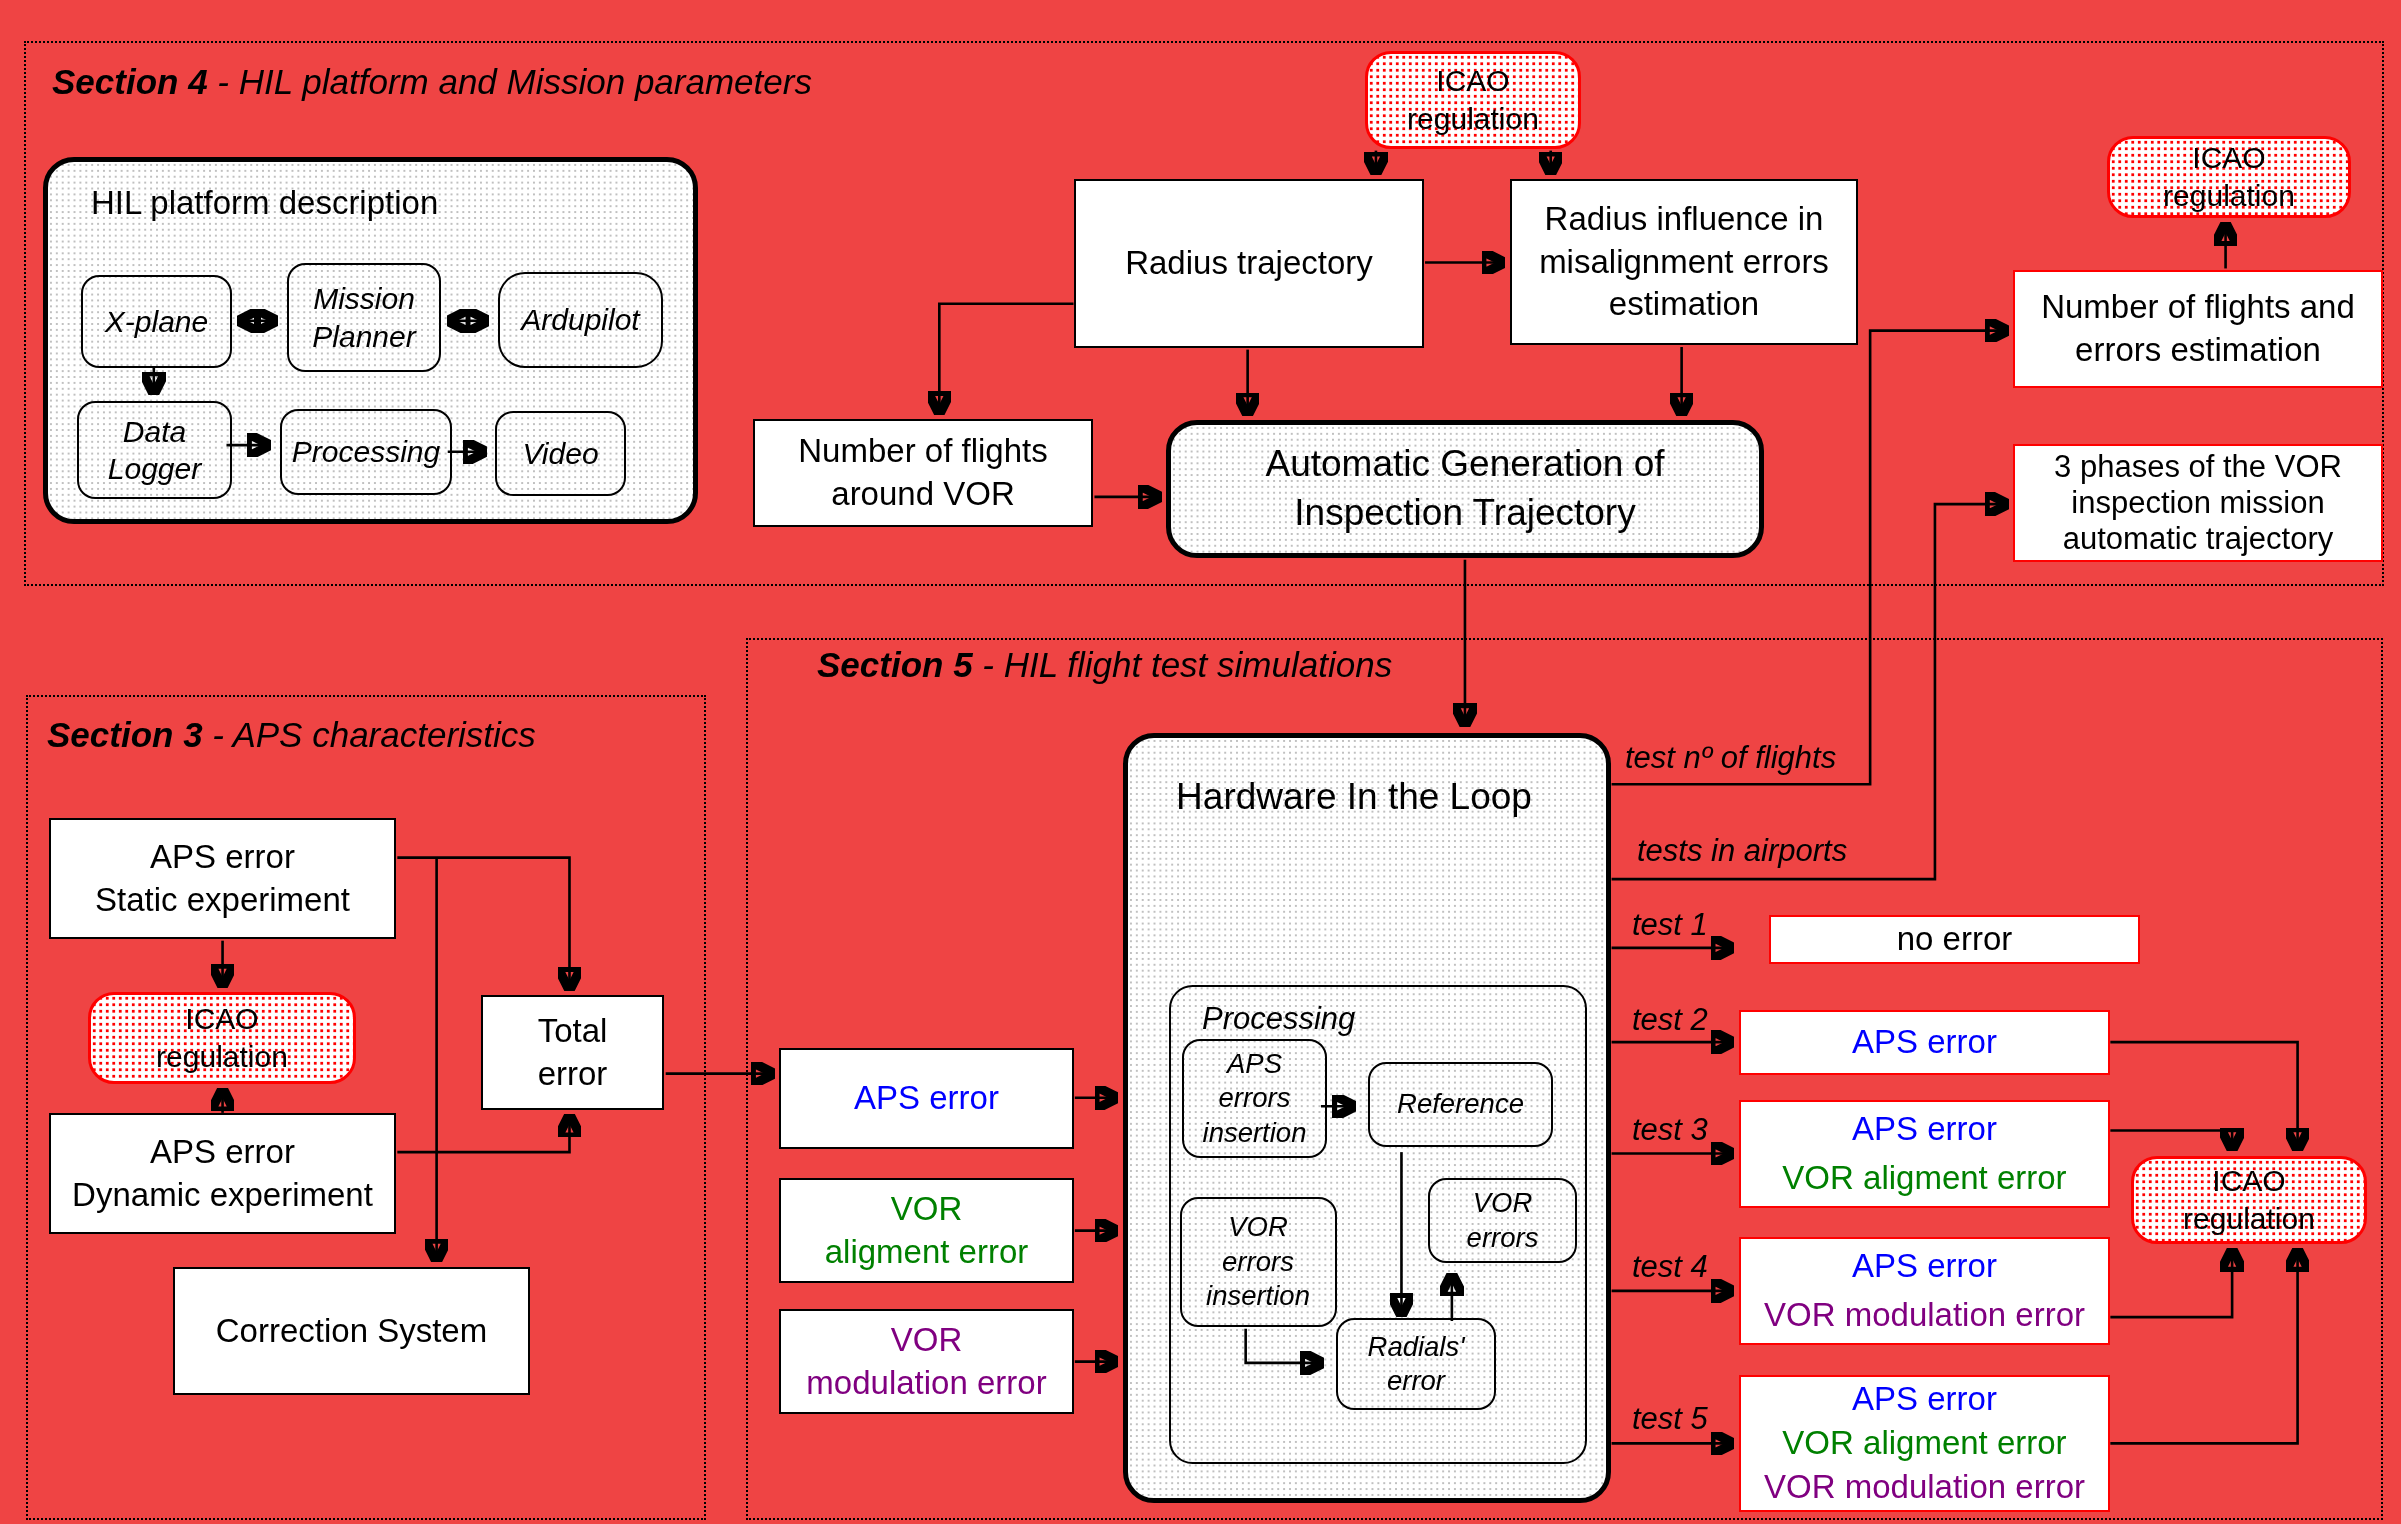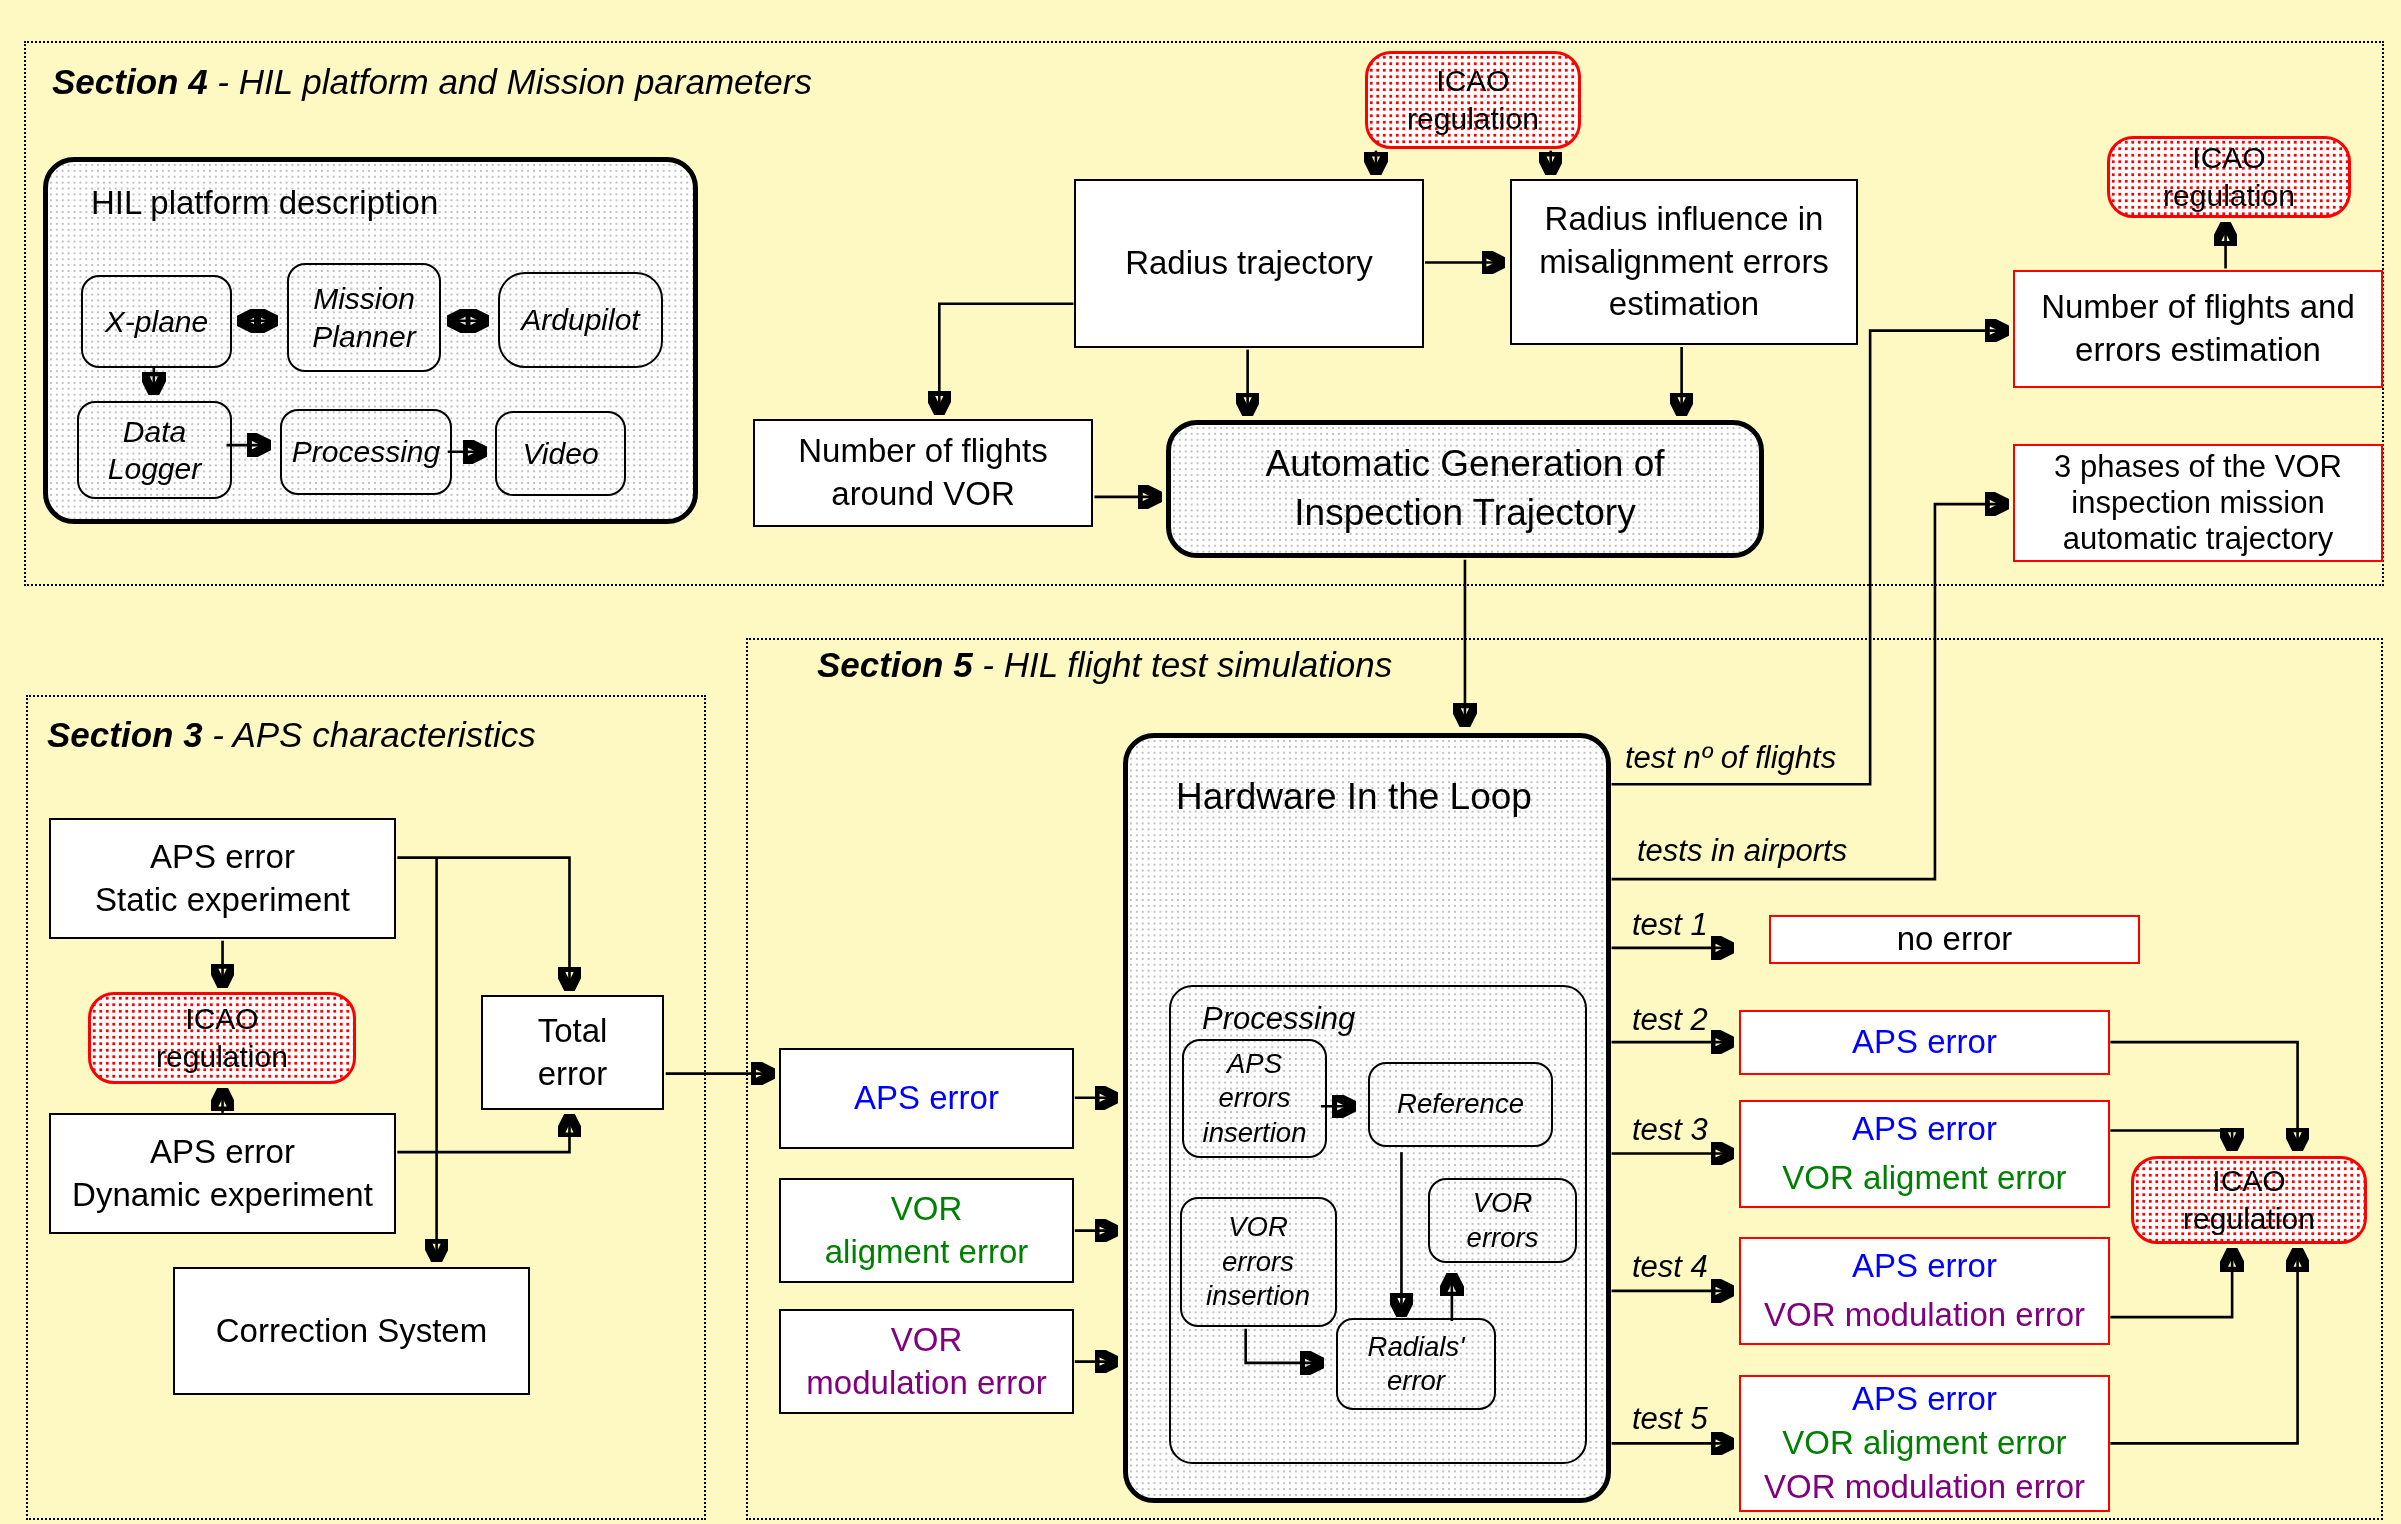--- a/index.html
+++ b/index.html
@@ -1,16 +1,16 @@
 <!DOCTYPE html>
 <html style="font-size:10.5px"><head>
 <meta charset="utf-8">
 <style>
   html,body{margin:0;padding:0;background:#ffffff;}
-  #canvas{position:relative;width:2401px;height:1524px;background:#fef9c3;overflow:hidden;
+  #canvas{position:relative;width:2401px;height:1524px;background:#ef4444;overflow:hidden;
           font-family:"Liberation Sans",sans-serif;color:#000;}
   .abs{position:absolute;box-sizing:border-box;}
   .ctr{display:flex;align-items:center;justify-content:center;text-align:center;}
   .rows{display:flex;flex-direction:column;justify-content:space-evenly;align-items:center;
         width:100%;height:100%;text-align:center;}
   .ml{white-space:pre-line;}
   
   .box{border:2.6px solid #000;background:#fff;}
   
   .rbox{border:2.6px solid #ff0000;background:#fff;}
@@ -110,21 +110,21 @@
       <div class="abs t48i" style="left:31px;top:14.4px;">Processing</div>
       <div class="abs rnode ctr t42i ml" style="left:11px;top:52px;width:145px;height:119px;">APS
 errors
 insertion</div>
       <div class="abs rnode ctr t42i" style="left:197px;top:75px;width:185px;height:85px;">Reference</div>
       <div class="abs rnode ctr t42i ml" style="left:8.5px;top:210px;width:157px;height:130px;">VOR
 errors
 insertion</div>
       <div class="abs rnode ctr t42i ml" style="left:257px;top:191px;width:149px;height:85px;">VOR
 errors</div>
-      <div class="abs rnode ctr t42i ml" style="left:165px;top:331px;width:160px;height:92px;border-radius:17px;">Radials'
+      <div class="abs rnode ctr t42i ml" style="left:165px;top:331px;width:160px;height:92px;">Radials'
 error</div>
     </div>
   </div>
 
   <div class="abs box ctr t50 c-blue" style="left:779px;top:1048px;width:295px;height:101px;">APS error</div>
   <div class="abs box ctr t50 c-green ml" style="left:779px;top:1178px;width:295px;height:105px;">VOR
 aligment error</div>
   <div class="abs box ctr t50 c-purple ml" style="left:779px;top:1309px;width:295px;height:105px;">VOR
 modulation error</div>
 

